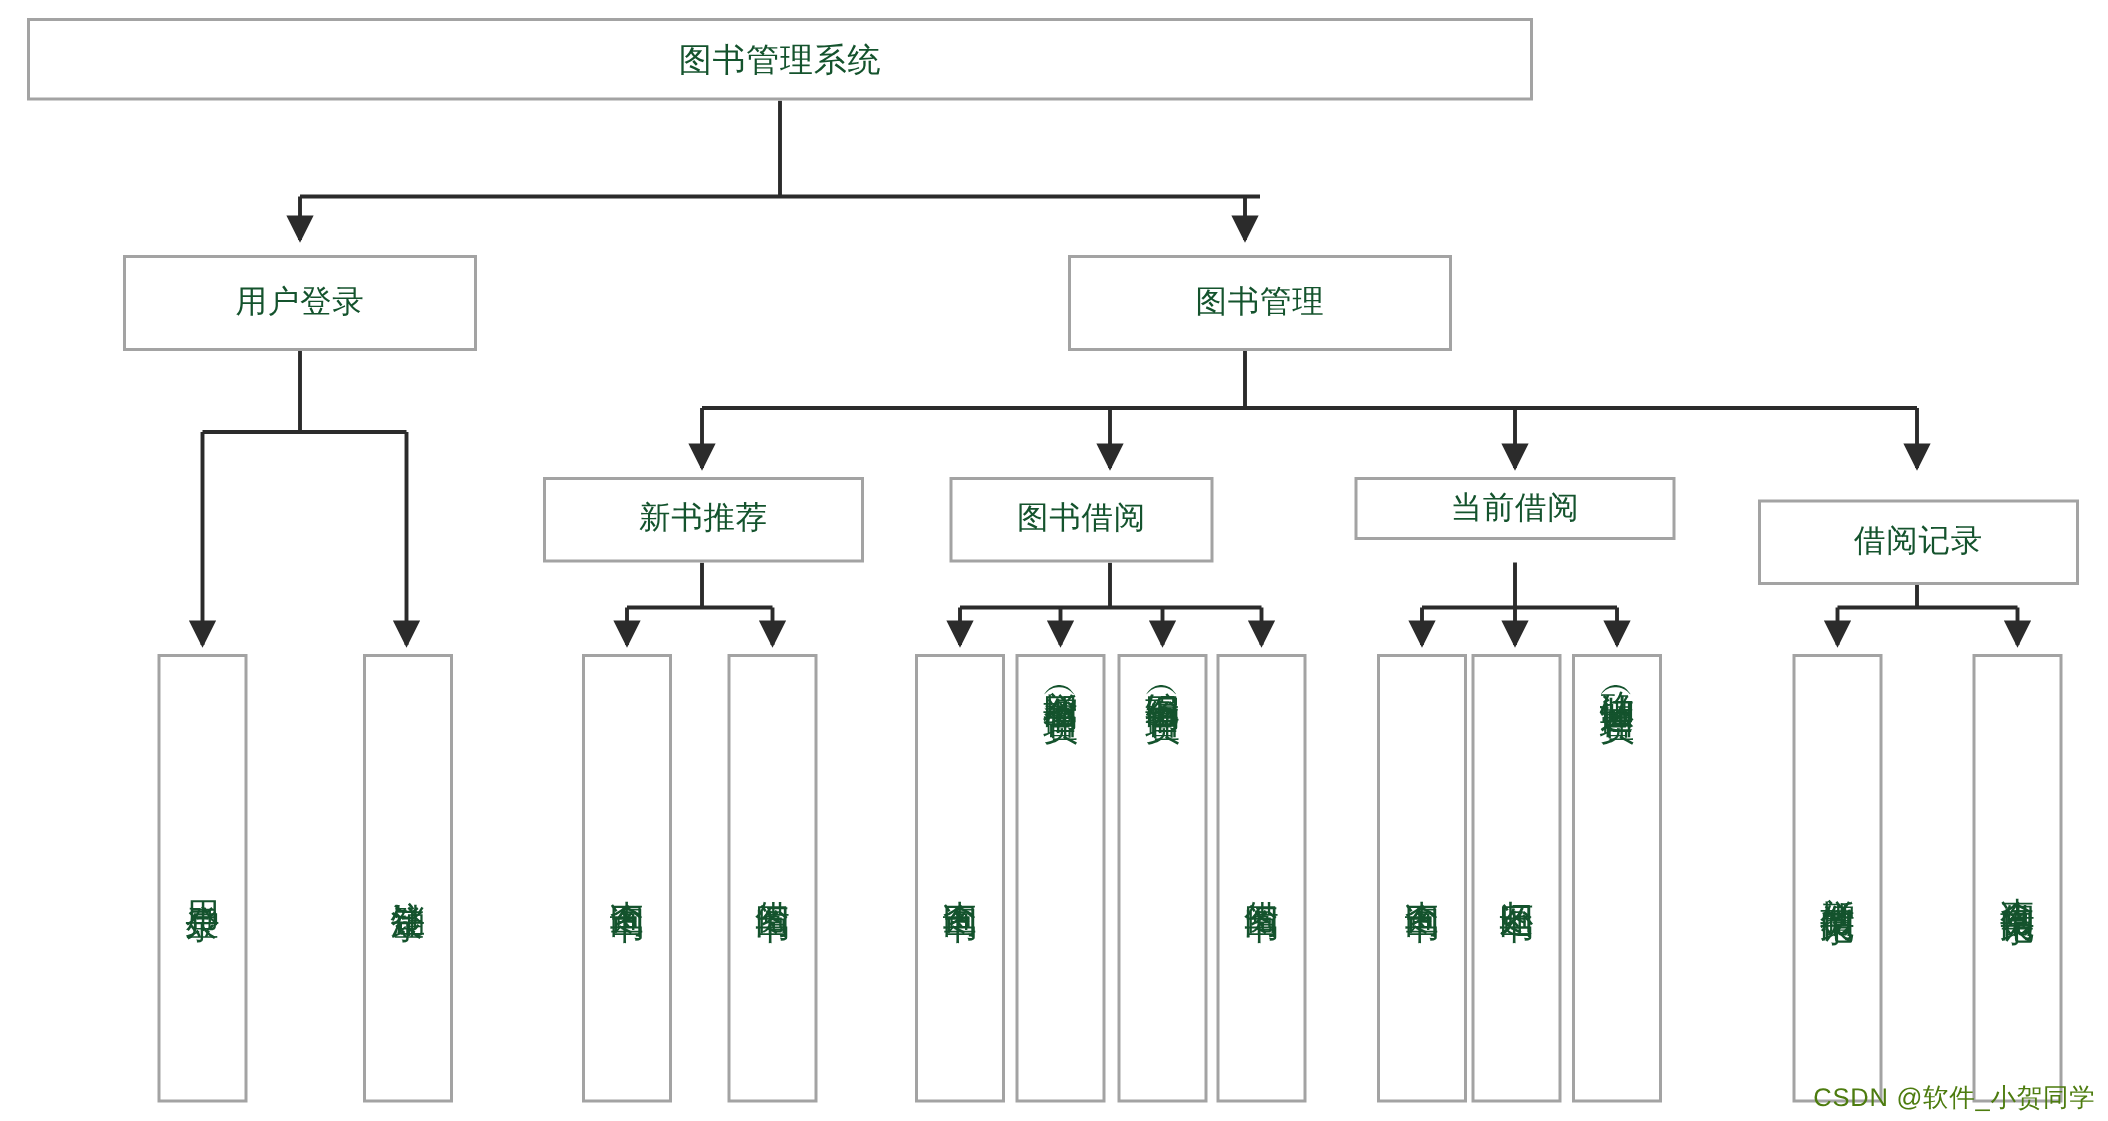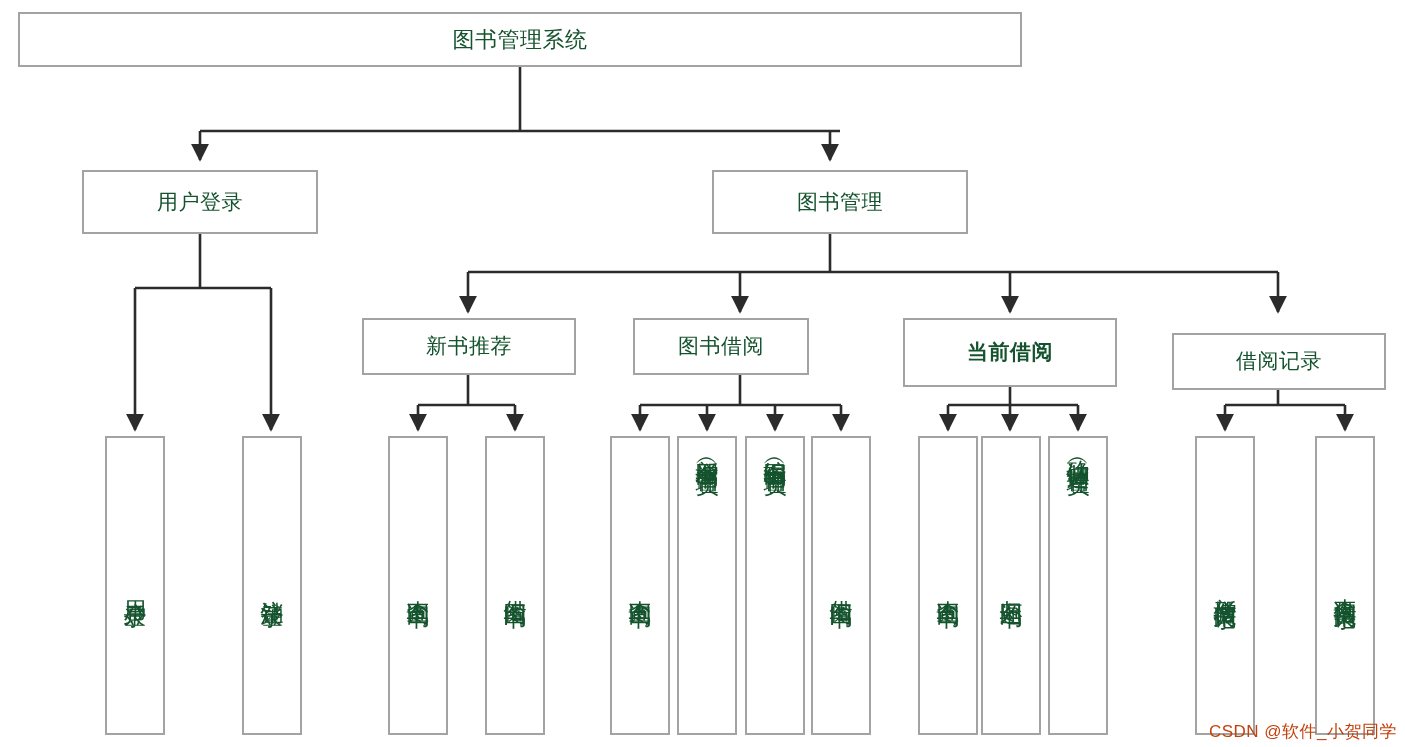--- a/index.html
+++ b/index.html
@@ -67,21 +67,21 @@
   
   .node.vertical.center-text {
     align-items: center;
     padding-top: 0;
   }
   #watermark {
     position: absolute;
     right: 8px;
     bottom: 4px;
     font-size: 17px;
-    color: #c2410c;
+    color: #4d7c0f;
     letter-spacing: 0.5px;
     user-select: none;
   }
 </style>
 </head>
 <body>
 
 <div id="diagram-canvas">
 
   <svg id="connector-layer" viewBox="0 0 1405 747" width="1405" height="747" xmlns="http://www.w3.org/2000/svg">
@@ -144,21 +144,21 @@
   <div class="node horizontal" style="left:712px; top:170px; width:256px; height:64px;justify-content:center;">
     <span class="node-label">图书管理</span>
   </div>
 
   <div class="node horizontal" style="left:362px; top:318px; width:214px; height:57px;">
     <span class="node-label">新书推荐</span>
   </div>
   <div class="node horizontal" style="left:633px; top:318px; width:176px; height:57px;">
     <span class="node-label">图书借阅</span>
   </div>
-  <div class="node horizontal" style="left:903px; top:318px; width:214px; height:69px;font-weight:bold;">
+  <div class="node horizontal" style="left:903px; top:318px; width:214px; height:42px;">
     <span class="node-label">当前借阅</span>
   </div>
   <div class="node horizontal" style="left:1172px; top:333px; width:214px; height:57px;">
     <span class="node-label">借阅记录</span>
   </div>
 
   <div class="node vertical center-text" style="left:105px; top:436px; width:60px; height:299px;">
     <span class="node-label">用户登录</span>
   </div>
   <div class="node vertical center-text" style="left:242px; top:436px; width:60px; height:299px;">

